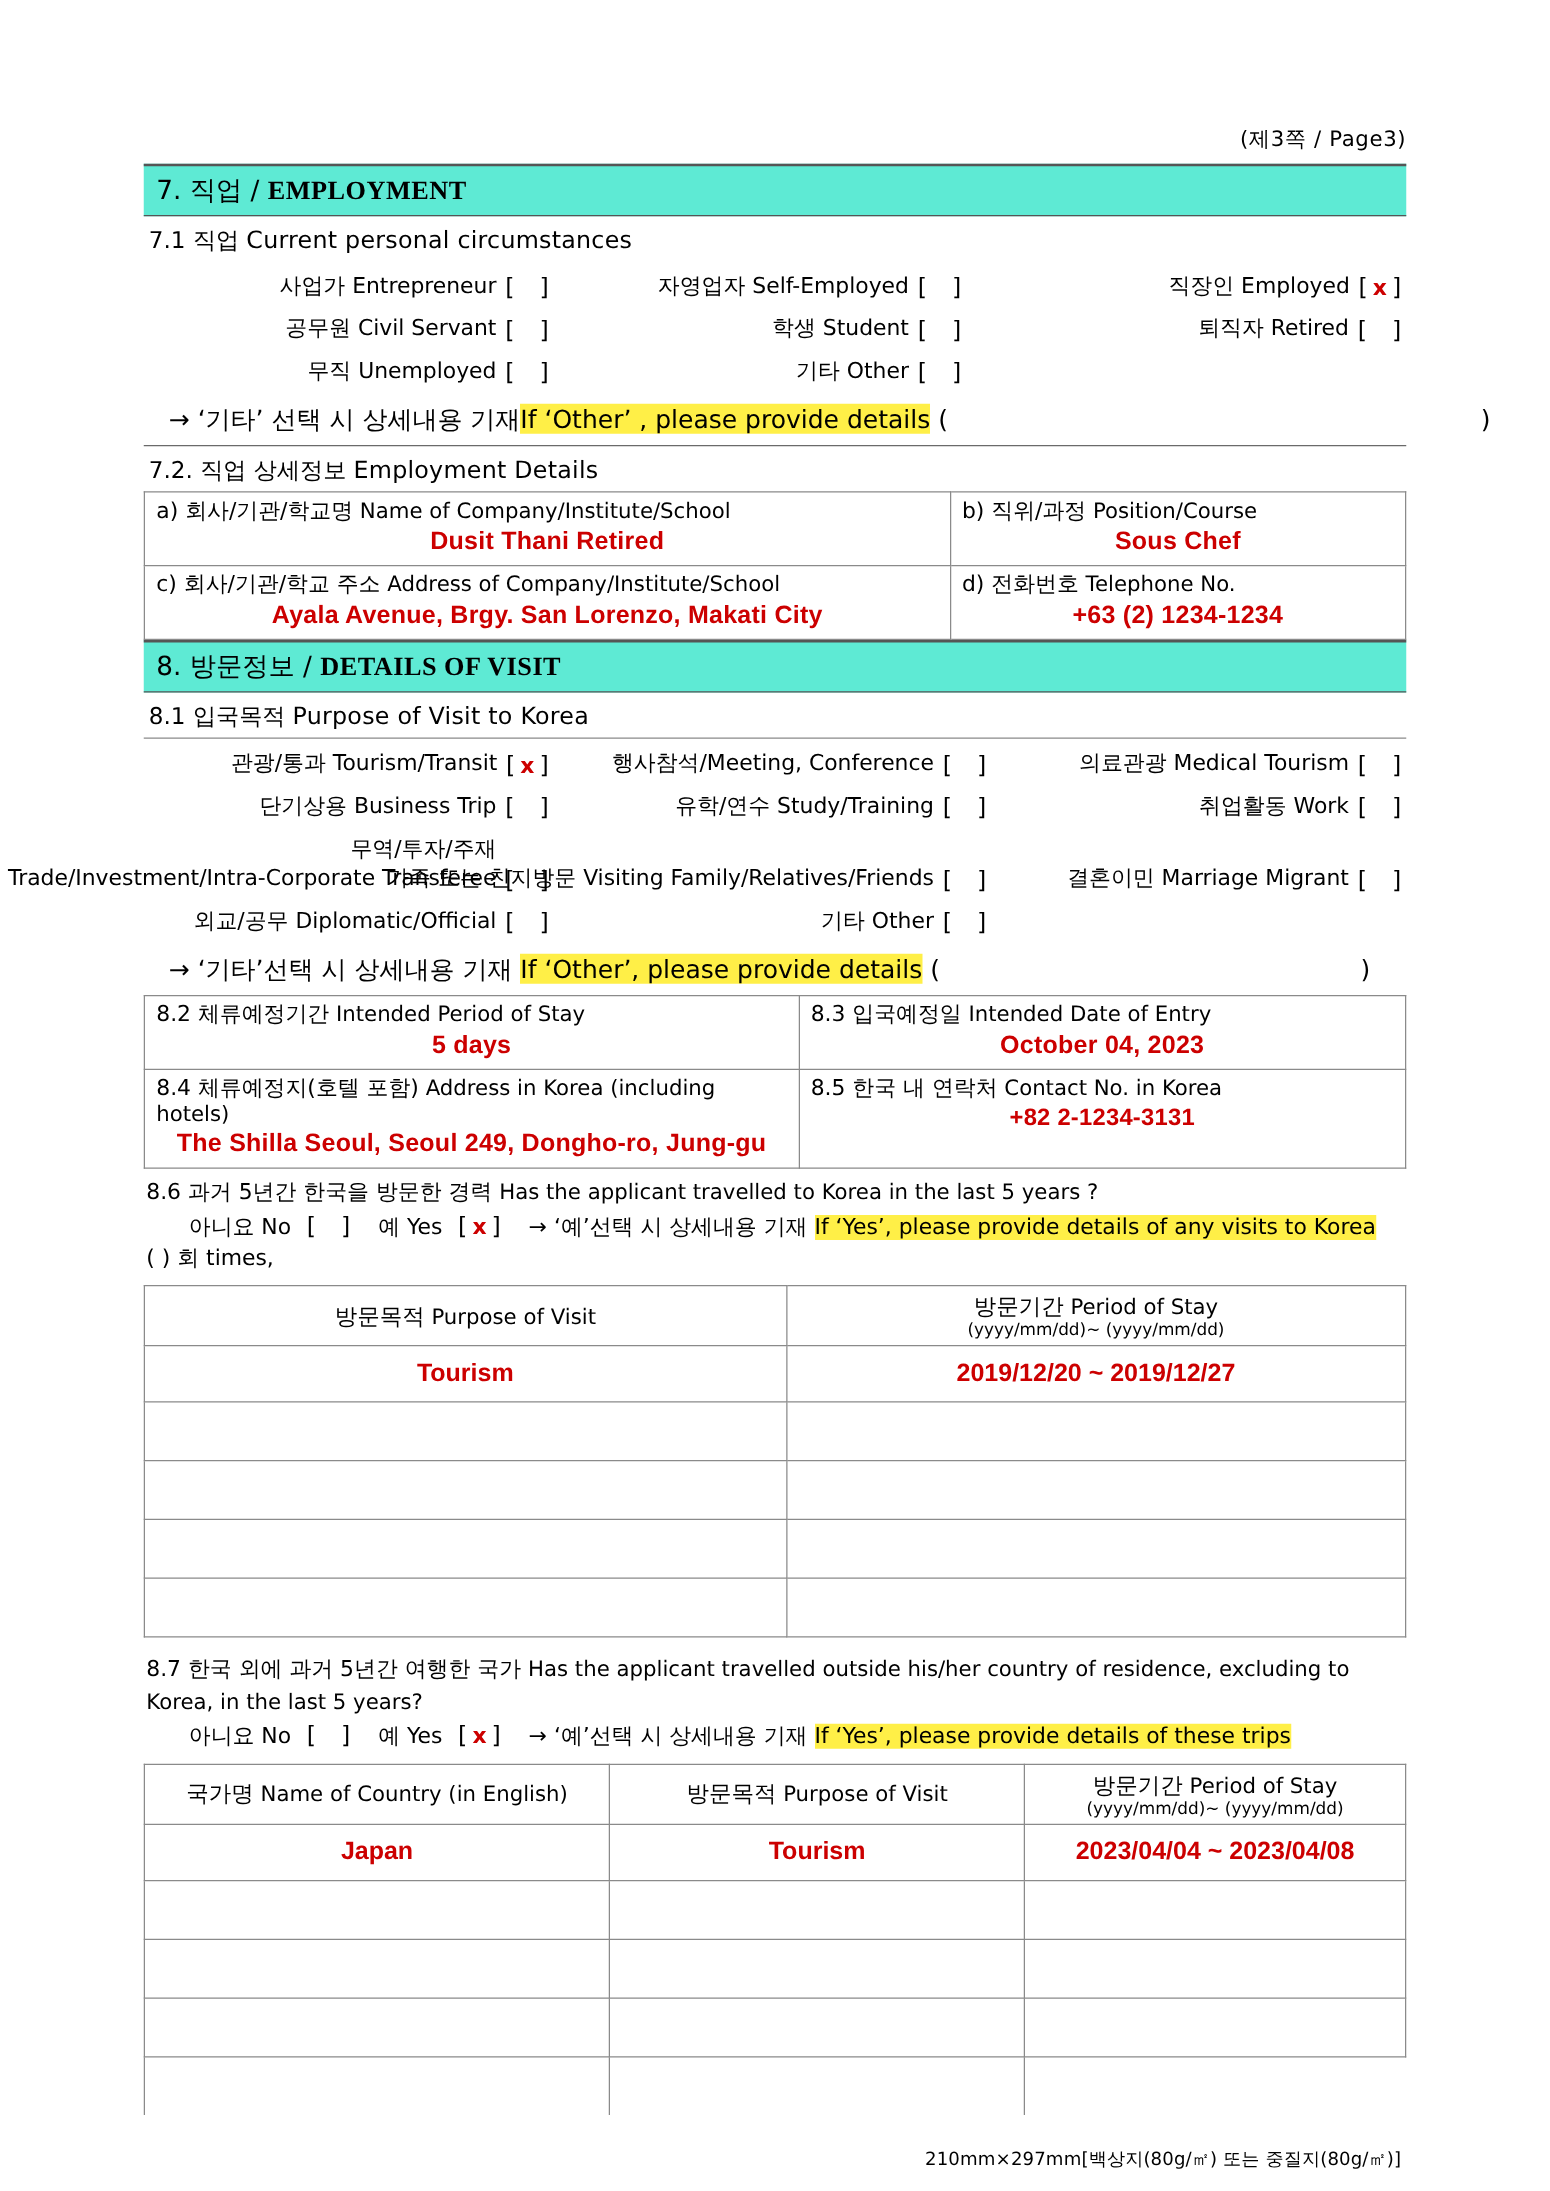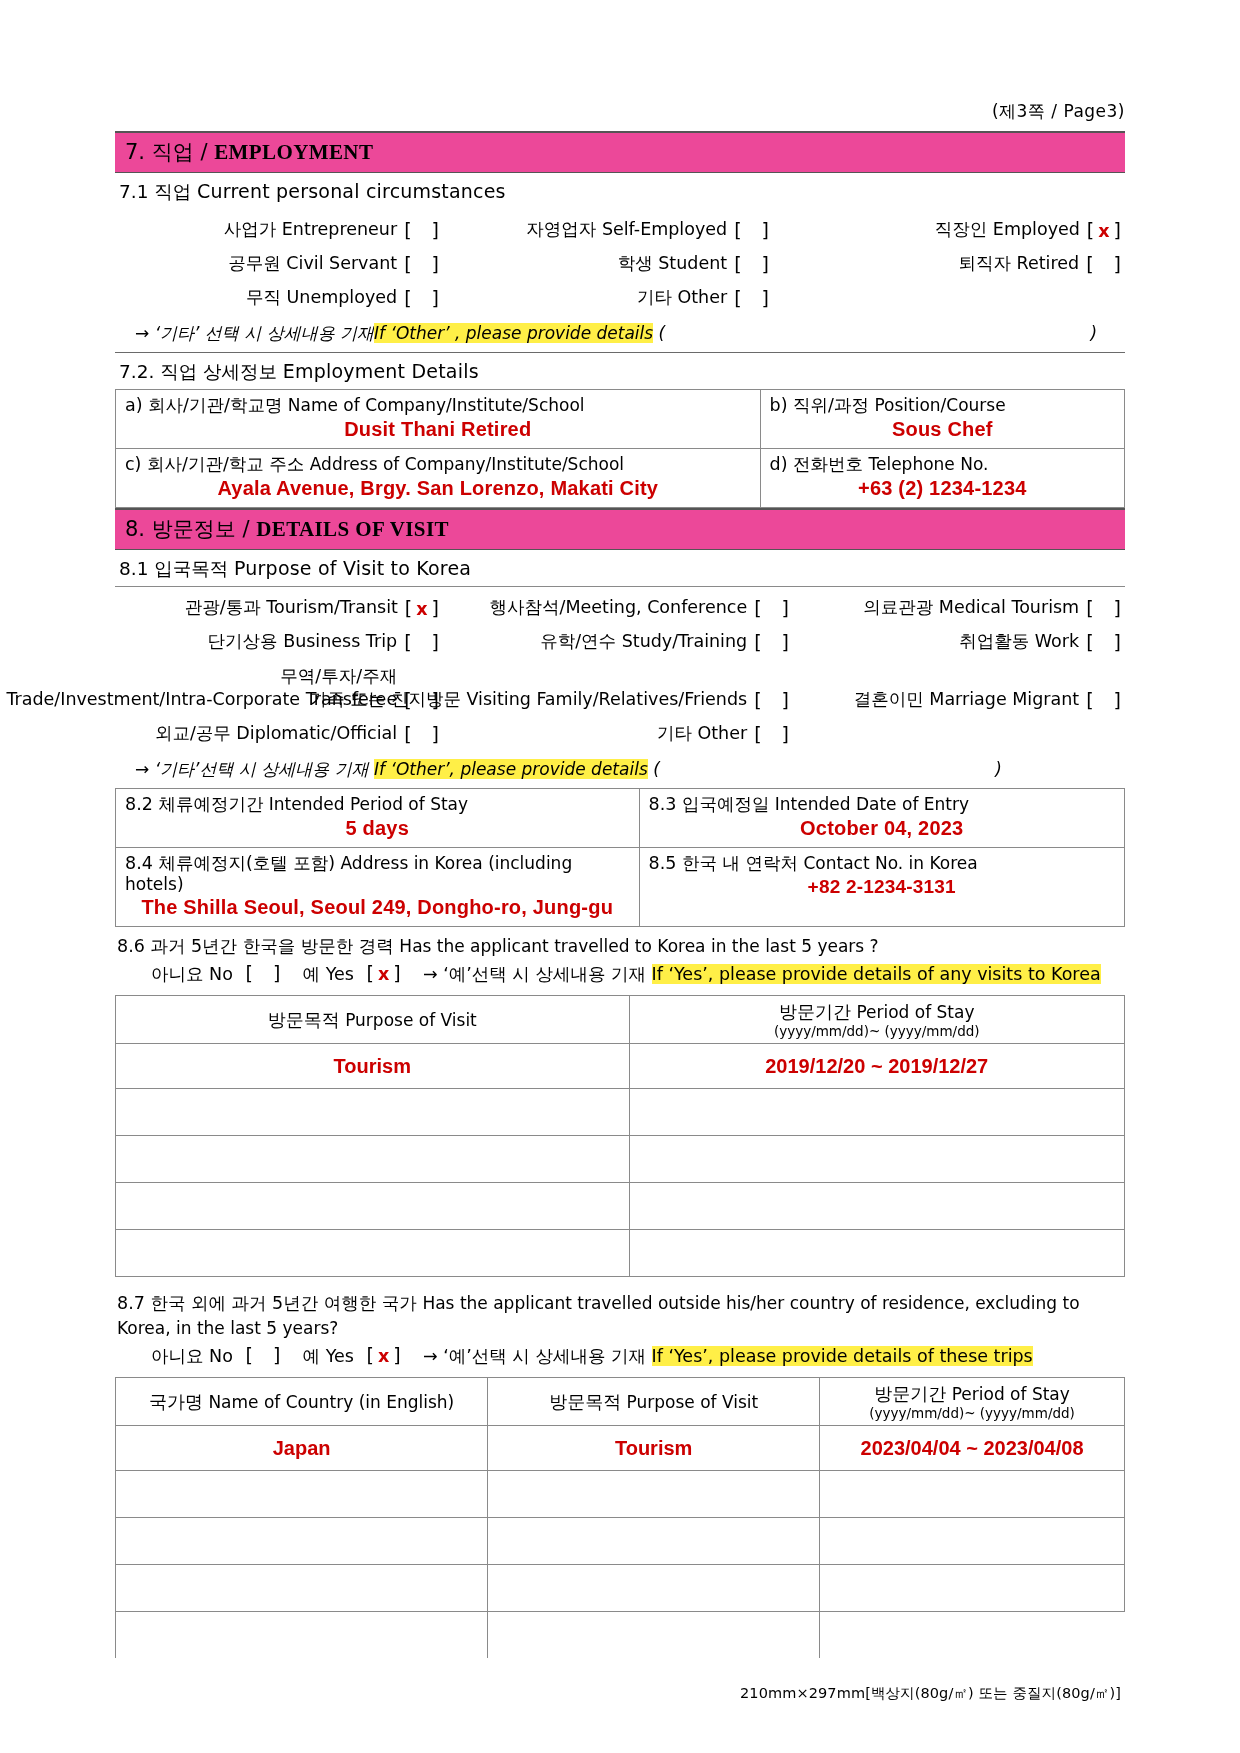--- a/index.html
+++ b/index.html
@@ -16,21 +16,21 @@
     padding:100px 115px 0 115px;
   }
   .pagenum{
     text-align:right;
     font-size:17px;
     margin-bottom:8px;
     letter-spacing:.5px;
   }
   
   .band{
-    background:#ec4899;
+    background:#5eead4;
     border-top:2px solid #555;
     border-bottom:1px solid #555;
     padding:7px 10px 8px 10px;
     font-size:21px;
     line-height:1.15;
   }
   .band .kr{font-weight:400;}
   .band .en{font-family:"Liberation Serif","DejaVu Serif",serif;font-weight:bold;letter-spacing:.4px;}
   
   .rule{border-top:1px solid #8a8a8a;}
@@ -58,24 +58,23 @@
     justify-content:flex-end;
   }
   .optgrid .cell.c3{justify-content:flex-end;padding-right:4px;}
   .opt-label{display:inline-block;text-align:right;line-height:1.25;}
   .box{display:inline-block;margin-left:7px;white-space:nowrap;}
   .box .brk{font-size:19px;}
   .mark{color:#cc0000;font-weight:bold;padding:0 4px;}
   .blank{display:inline-block;width:20px;}
   
   .otherline{
-    font-size:17px;
+    font-size:20px;
     padding:5px 2px 7px 20px;
     white-space:nowrap;
-    font-style:italic;
   }
   .hl{background:#ffef47;}
   
   table.grid{
     border-collapse:collapse;
     width:100%;
     table-layout:fixed;
   }
   table.grid td{
     border:1px solid #8a8a8a;
@@ -364,20 +363,21 @@
       <span class="box"><span class="brk">[</span><span class="blank"></span><span class="brk">]</span></span>
       &nbsp;&nbsp;
       <span>예</span>
       <span>Yes</span>
       <span class="box"><span class="brk">[</span><span class="mark">x</span><span class="brk">]</span></span>
       &nbsp;&nbsp;
       <span>→</span>
       <span>‘예’선택 시 상세내용 기재</span>
       <span class="hl">If ‘Yes’, please provide details of any visits to Korea</span>
     </div>
+    <div>(        ) 회 times,</div>
   </div>
 
   <table class="hist">
     <tbody>
         <tr>
       <th style="width:50%;">
         <span class="hkr">방문목적</span>
         <span>Purpose of Visit</span>
       </th>
       <th>

